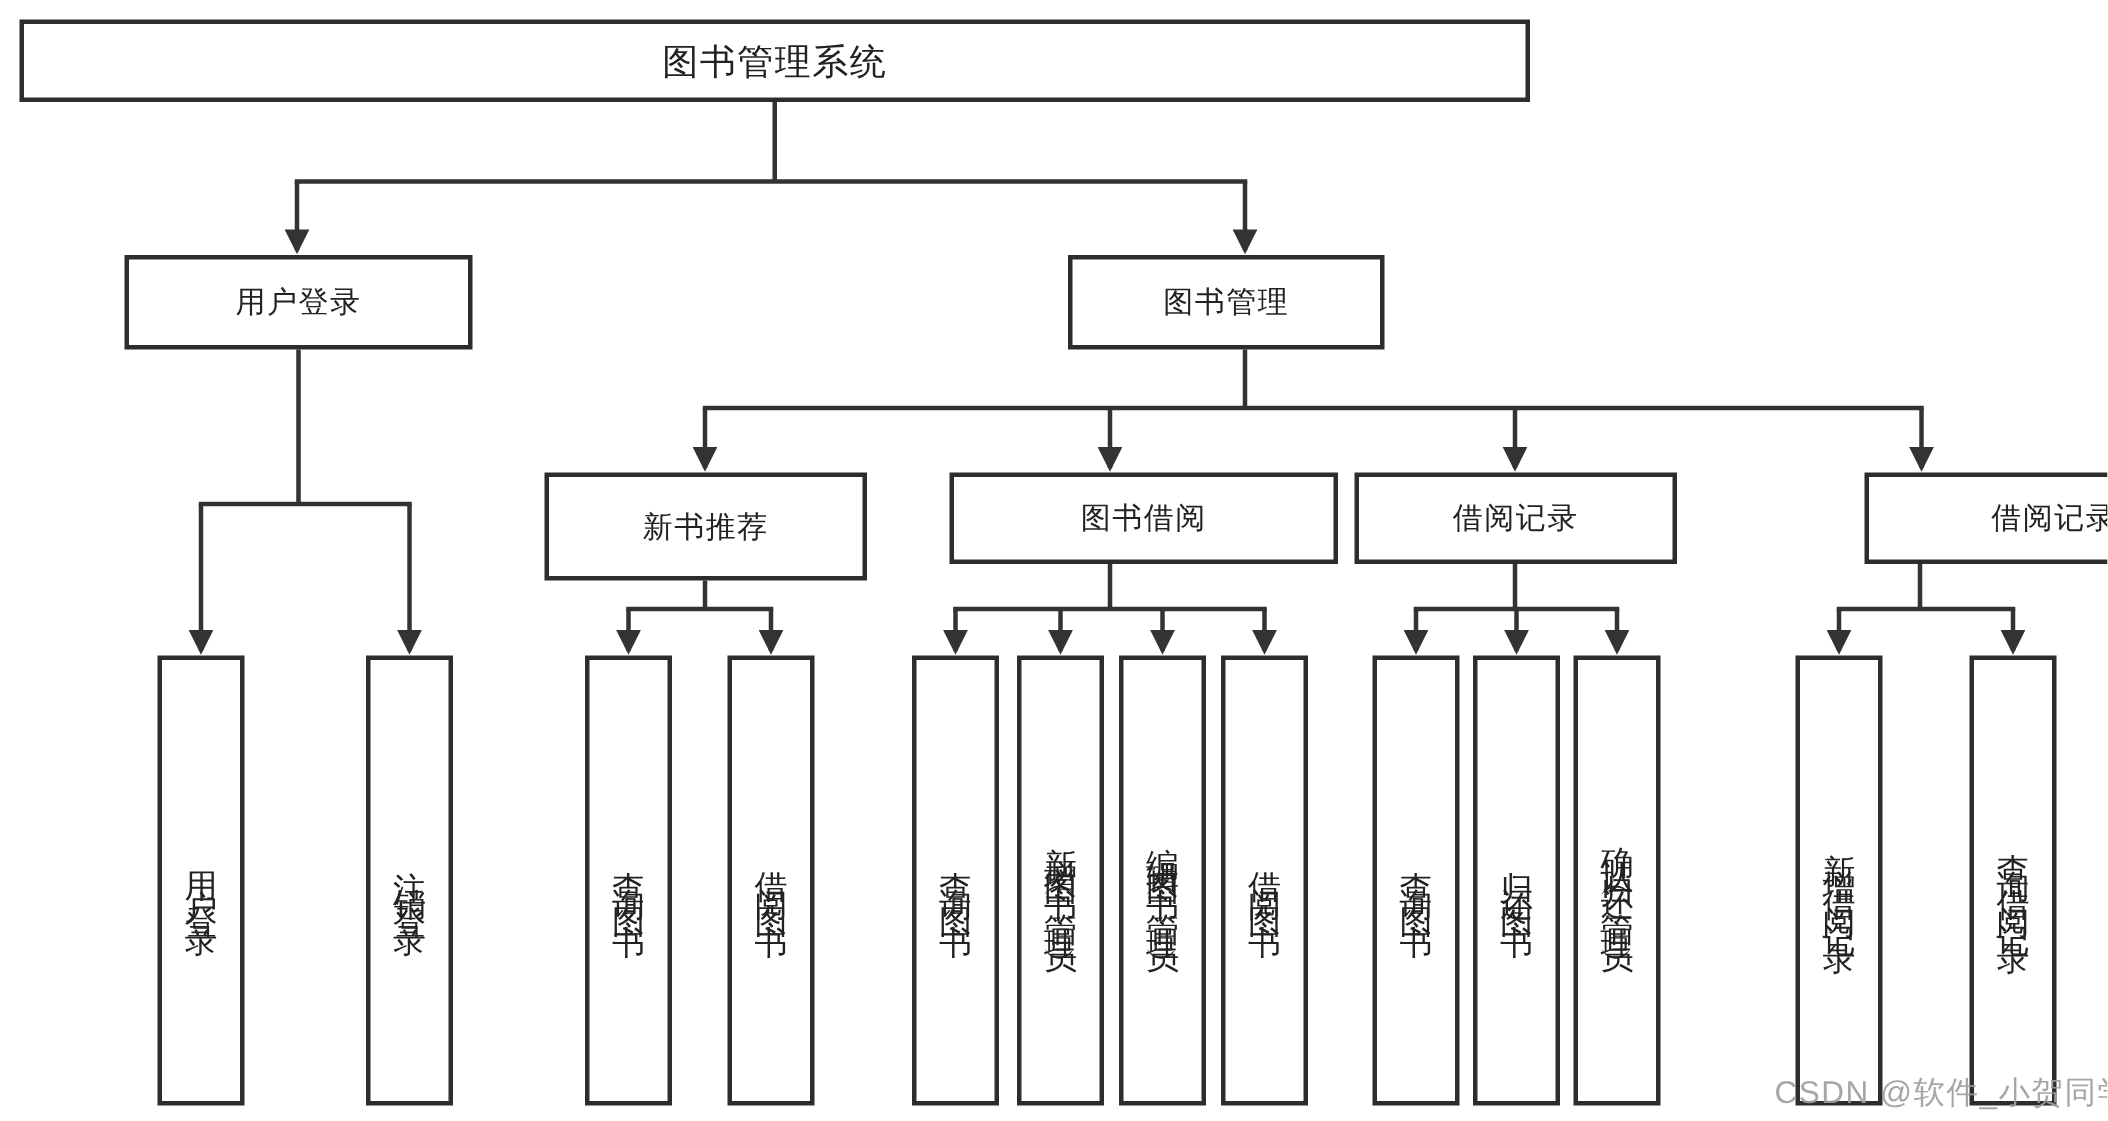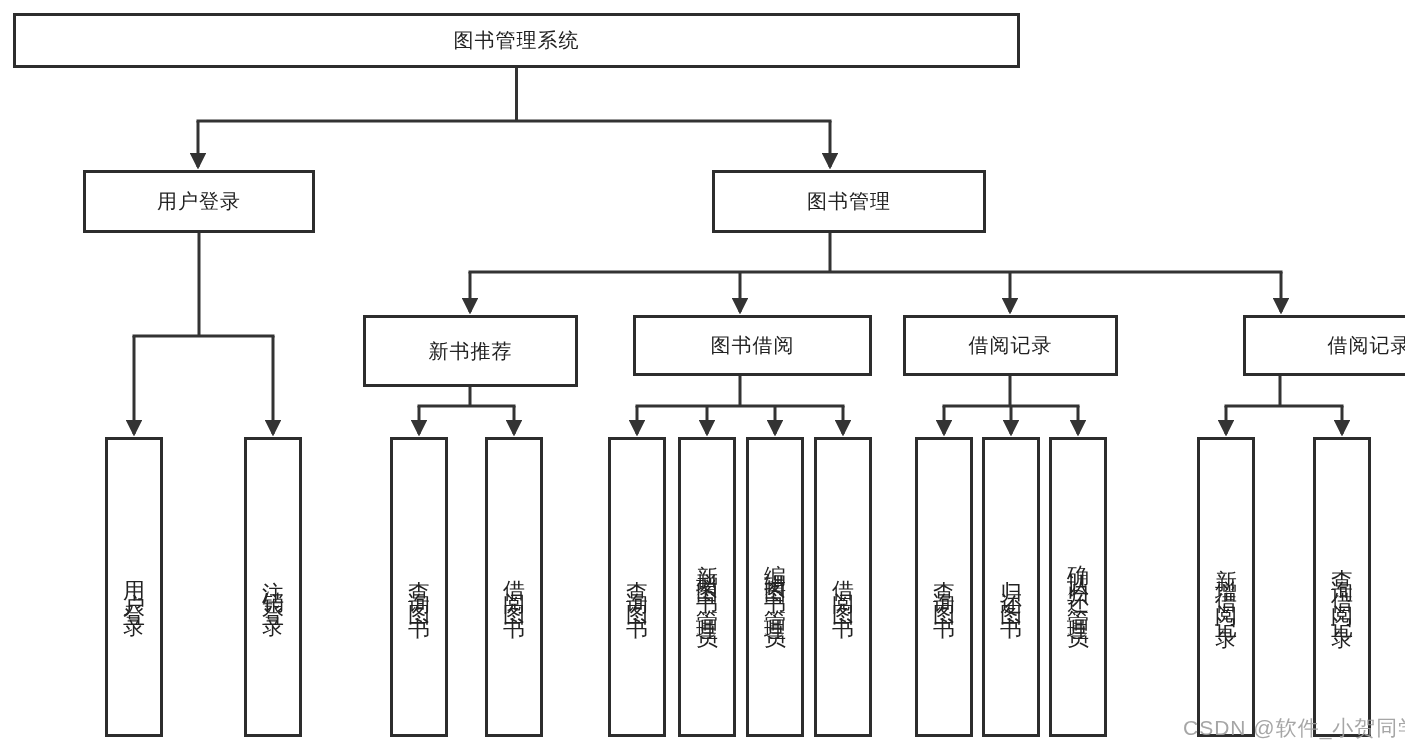--- a/index.html
+++ b/index.html
@@ -26,21 +26,21 @@
     box-sizing: border-box;
     background: #ffffff;
     border: 3px solid #2d2d2d;
     display: flex;
     align-items: center;
     justify-content: center;
     color: #222222;
     z-index: 2;
   }
   .node.h { font-size: 20px; letter-spacing: 1px; }
-  .node.root { font-size: 20px; }
+  .node.root { font-size: 24px; }
   .node.v span {
     writing-mode: vertical-rl;
     text-orientation: mixed;
     font-size: 22px;
     letter-spacing: 12px;
     line-height: 1;
     white-space: nowrap;
   }
   .node.v.long span { letter-spacing: 9px; }
   .watermark {
@@ -101,28 +101,28 @@
     <line x1="1342" y1="406" x2="1342" y2="434" stroke="#333333" stroke-width="3" marker-end="url(#arrow)"></line>
   </svg>
 
   <div class="node h root" style="left:13px;top:13px;width:1007px;height:55px">
     <span>图书管理系统</span>
   </div>
 
   <div class="node h" style="left:83px;top:170px;width:232px;height:63px">
     <span>用户登录</span>
   </div>
-  <div class="node h" style="left:712px;top:170px;width:274px;height:63px">
+  <div class="node h" style="left:712px;top:170px;width:211px;height:63px">
     <span>图书管理</span>
   </div>
 
   <div class="node h" style="left:363px;top:315px;width:215px;height:72px">
     <span>新书推荐</span>
   </div>
-  <div class="node h" style="left:633px;top:315px;width:239px;height:61px">
+  <div class="node h" style="left:633px;top:315px;width:259px;height:61px">
     <span>图书借阅</span>
   </div>
   <div class="node h" style="left:903px;top:315px;width:215px;height:61px">
     <span>借阅记录</span>
   </div>
   <div class="node h" style="left:1243px;top:315px;width:253px;height:61px">
     <span>借阅记录</span>
   </div>
 
   <div class="node v" style="left:105px;top:437px;width:58px;height:300px">

